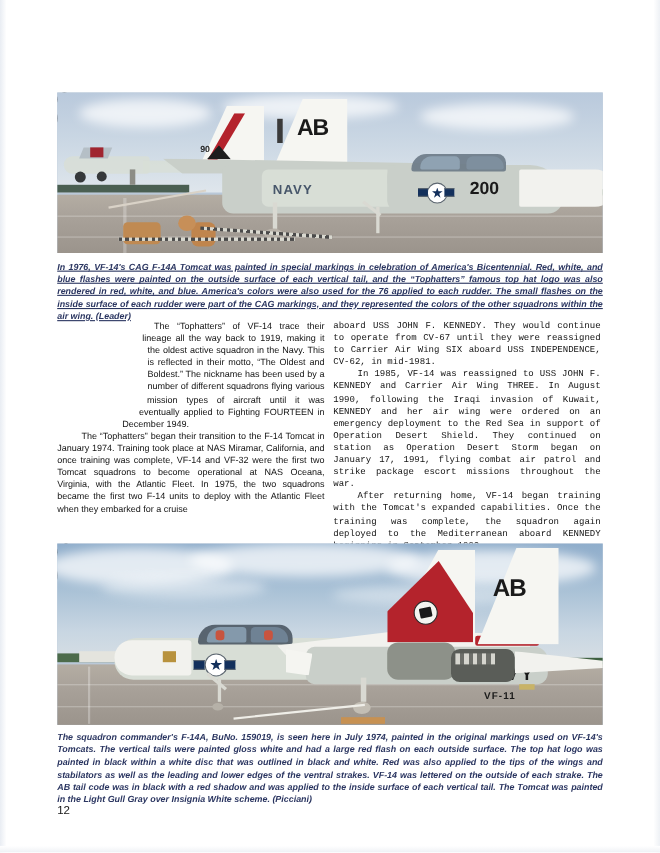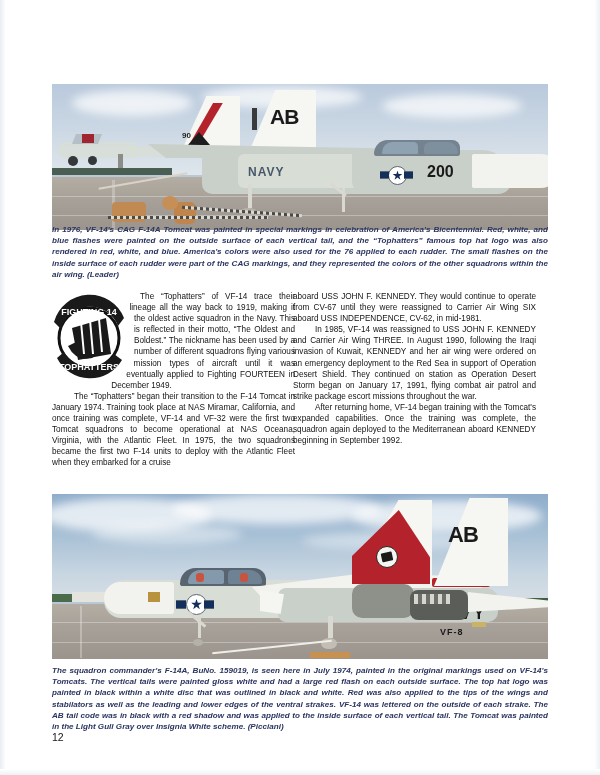--- a/index.html
+++ b/index.html
@@ -157,34 +157,34 @@
   .caption {
     position: absolute;
     font-style: italic;
     font-weight: bold;
     font-size: 8.1px;
     line-height: 11.2px;
     color: #2a3560;
     text-align: justify;
     font-family: "Liberation Sans", sans-serif;
   }
-  .caption-top   { left: 52px; top: 224px; width: 496px; }
+  .caption-top   { left: 52px; top: 237px; width: 496px; text-decoration: underline; }
   .caption-bottom{ left: 52px; top: 665px; width: 496px; }
 
   
   .body-col {
     position: absolute;
     font-size: 8.2px;
     line-height: 11.1px;
     color: #131313;
     text-align: justify;
     font-family: "Liberation Sans", sans-serif;
   }
   .col-left  { left: 52px; top: 291px; width: 243px; }
-  .col-right { left: 293px; top: 291px; width: 243px; }
+  .col-right { left: 303px; top: 291px; width: 243px; font-family: Liberation Mono, monospace; }
   .body-col p { margin: 0; text-indent: 22px; }
   .body-col p.cont { text-indent: 22px; }
 
   
   .patch-float {
     float: left;
     width: 78px;
     height: 94px;
     shape-outside: circle(50%);
     margin: 0 4px 2px 0;
@@ -278,37 +278,20 @@
     <div class="shape" style="left:60px; top:118px; width:34px; height:20px; background:#c08a52; border-radius:4px;"></div>
     <div class="shape" style="left:122px; top:118px; width:22px; height:22px; background:#c0854d; border-radius:6px;"></div>
     <div class="shape" style="left:110px; top:112px; width:16px; height:14px; background:#c78f58; border-radius:50%;"></div>
     <div class="shape" style="left:46px; top:96px; width:90px; height:2px; background:#d9d2c7; transform:rotate(-10deg);"></div>
     <div class="shape" style="left:56px; top:132px; width:160px; height:3px; background:repeating-linear-gradient(90deg,#4a4a4a 0 3px, #d9d9d0 3px 6px);"></div>
     <div class="shape" style="left:130px; top:126px; width:120px; height:3px; background:repeating-linear-gradient(90deg,#4a4a4a 0 3px, #d9d9d0 3px 6px); transform:rotate(4deg);"></div>
   </div>
 
   <div class="caption caption-top">In 1976, VF-14's CAG F-14A Tomcat was painted in special markings in celebration of America's Bicentennial.  Red, white, and blue flashes were painted on the outside surface of each vertical tail, and the “Tophatters” famous top hat logo was also rendered in red, white, and blue.  America's colors were also used for the 76 applied to each rudder.  The small flashes on the inside surface of each rudder were part of the CAG markings, and they represented the colors of the other squadrons within the air wing.  (Leader)</div>
 
-  <div class="patch">
-    <svg width="82" height="96" viewBox="0 0 82 96">
-      <circle cx="41" cy="50" r="30" fill="#ffffff" stroke="#111" stroke-width="3"></circle>
-
-      <path d="M24 40 L58 30 L63 66 L30 72 Z" fill="#1a1a1a"></path>
-      <path d="M20 58 Q34 50 56 46 Q60 60 44 70 Q28 74 20 58 Z" fill="#1a1a1a"></path>
-      <path d="M33 34 L36 66" stroke="#ffffff" stroke-width="2" fill="none"></path>
-      <path d="M42 32 L45 66" stroke="#ffffff" stroke-width="2" fill="none"></path>
-      <path d="M51 31 L54 64" stroke="#ffffff" stroke-width="2" fill="none"></path>
-
-      <path d="M6 34 A37 37 0 0 1 76 30 L70 38 A30 30 0 0 0 13 41 Z" fill="#1a1a1a"></path>
-
-      <path d="M9 70 A37 37 0 0 0 74 72 L66 66 A30 30 0 0 1 16 64 Z" fill="#1a1a1a"></path>
-      <text x="41" y="27" font-family="Liberation Sans, sans-serif" font-size="9" font-weight="bold" fill="#ffffff" text-anchor="middle">FIGHTING 14</text>
-      <text x="41" y="82" font-family="Liberation Sans, sans-serif" font-size="9" font-weight="bold" fill="#ffffff" text-anchor="middle">TOPHATTERS</text>
-    </svg>
-  </div>
 
   <div class="body-col col-left">
     <div class="patch-float"></div>
     <p>The “Tophatters” of VF-14 trace their lineage all the way back to 1919, making it the oldest active squadron in the Navy.  This is reflected in their motto, “The Oldest and Boldest.”  The nickname has been used by a number of different squadrons flying various mission types of aircraft until it was eventually applied to Fighting FOURTEEN in December 1949.</p>
     <p class="cont">The “Tophatters” began their transition to the F-14 Tomcat in January 1974.  Training took place at NAS Miramar, California, and once training was complete, VF-14 and VF-32 were the first two Tomcat squadrons to become operational at NAS Oceana, Virginia, with the Atlantic Fleet.  In 1975, the two squadrons became the first two F-14 units to deploy with the Atlantic Fleet when they embarked for a cruise</p>
   </div>
 
   <div class="body-col col-right">
     <p style="text-indent:0">aboard USS JOHN F. KENNEDY.  They would continue to operate from CV-67 until they were reassigned to Carrier Air Wing SIX aboard USS INDEPENDENCE, CV-62, in mid-1981.</p>
     <p>In 1985, VF-14 was reassigned to USS JOHN F. KENNEDY and Carrier Air Wing THREE.  In August 1990, following the Iraqi invasion of Kuwait, KENNEDY and her air wing were ordered on an emergency deployment to the Red Sea in support of Operation Desert Shield.  They continued on station as Operation Desert Storm began on January 17, 1991, flying combat air patrol and strike package escort missions throughout the war.</p>
@@ -349,21 +332,21 @@
     <div class="roundel-bar" style="left:152px; top:106px; width:10px; height:7px;"></div>
     <div class="shape" style="left:96px; top:98px; width:12px; height:10px; background:#b8923d;"></div>
 
     <div class="shape fuse-white" style="left:200px; top:80px; width:230px; height:28px; clip-path: polygon(0% 46%, 46% 0%, 100% 8%, 100% 100%, 6% 100%);"></div>
     <div class="shape fuse-grey" style="left:226px; top:94px; width:220px; height:34px; border-radius:8px 12px 10px 8px;"></div>
     <div class="shape" style="left:208px; top:96px; width:24px; height:24px; background:#f5f5f1; clip-path: polygon(0% 0%, 100% 18%, 86% 100%, 0% 88%);"></div>
 
     <div class="shape tail-red" style="left:380px; top:84px; width:58px; height:9px; border-radius:2px;"></div>
 
     <div class="marking" style="left:380px; top:112px; font-size:16px; letter-spacing:3px;">NAVY</div>
-    <div class="marking" style="left:388px; top:134px; font-size:9px; letter-spacing:1px;">VF-8</div>
+    <div class="marking" style="left:388px; top:134px; font-size:9px; letter-spacing:1px;">VF-11</div>
 
     <div class="shape tail-white" style="left:300px; top:6px; width:80px; height:84px; clip-path: polygon(58% 0%, 100% 0%, 100% 100%, 0% 100%);"></div>
     <div class="shape tail-red" style="left:300px; top:16px; width:78px; height:74px; clip-path: polygon(60% 0%, 100% 64%, 100% 100%, 0% 100%, 0% 62%);"></div>
     <div class="hat-disc" style="left:324px; top:52px; width:20px; height:20px;"></div>
 
     <div class="shape tail-white" style="left:382px; top:4px; width:74px; height:88px; clip-path: polygon(48% 0%, 100% 0%, 100% 100%, 0% 100%);"></div>
     <div class="marking" style="left:396px; top:30px; font-size:22px; letter-spacing:-1px;">AB</div>
 
     <div class="shape" style="left:300px; top:90px; width:62px; height:34px; background:#8d9189; border-radius:10px;"></div>
     <div class="shape" style="left:358px; top:96px; width:58px; height:30px; background:#5a5d58; border-radius:8px;"></div>

